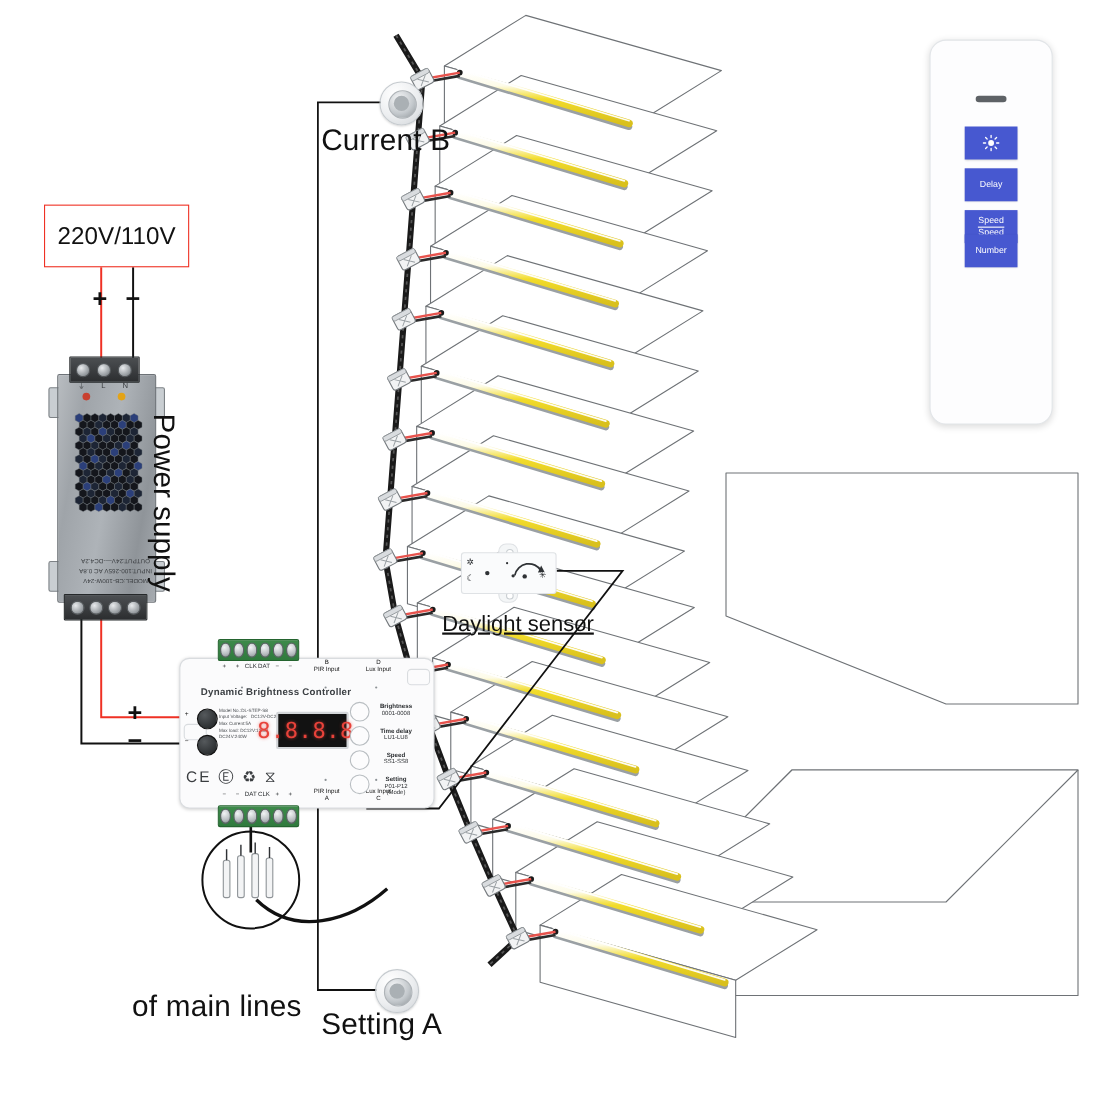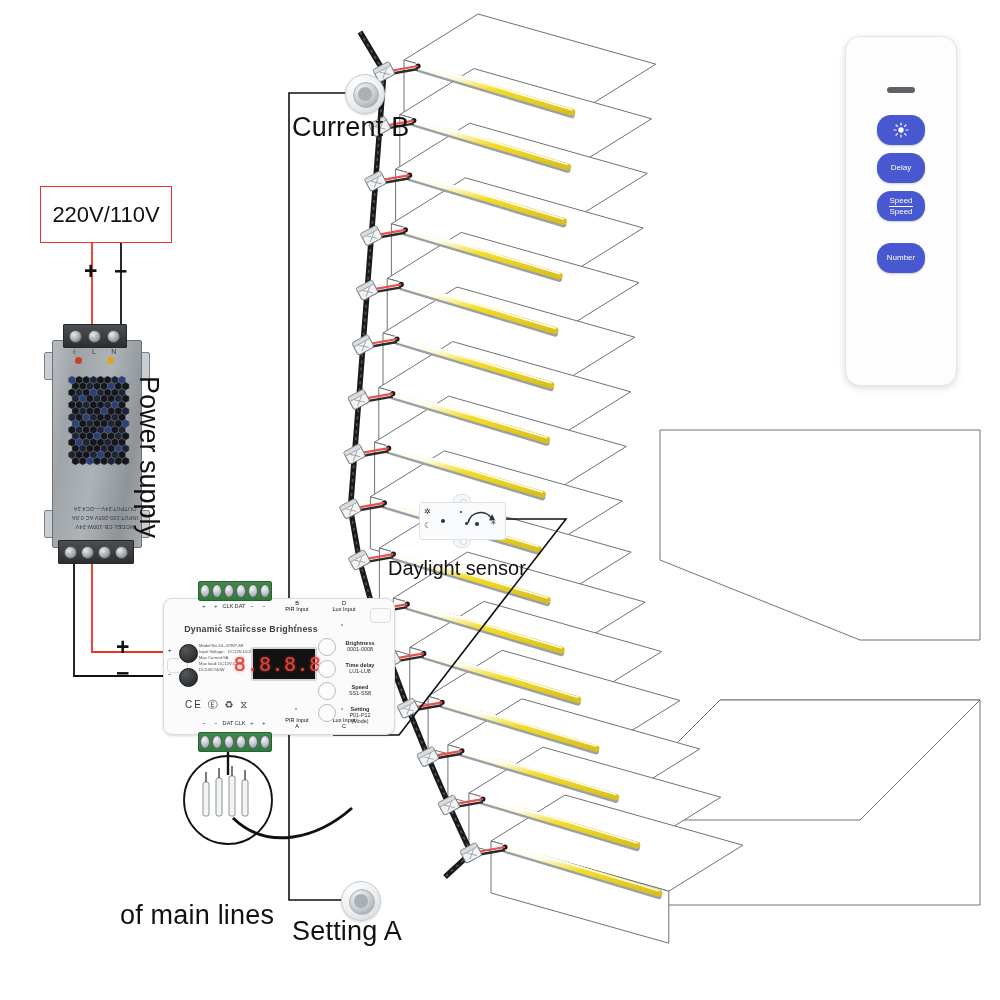--- a/index.html
+++ b/index.html
@@ -48,30 +48,30 @@
              letter-spacing:.5px;text-shadow:0 0 3px rgba(232,66,58,.65);}
   .knob{position:absolute;width:16px;height:16px;border-radius:50%;background:#fcfcfd;
         border:1.2px solid #b9bec2;}
   .btxt{position:absolute;font-size:5.4px;color:#2a2d30;text-align:center;width:42px;}
   .btxt b{display:block;font-size:5.6px;font-weight:700;}
   .ctrl-title{position:absolute;left:18px;top:26px;width:140px;text-align:center;
               font-size:8.8px;font-weight:700;color:#3c4044;letter-spacing:.25px;}
   .pot{position:absolute;width:17px;height:17px;border-radius:50%;
        background:radial-gradient(circle at 35% 30%,#55595c,#1d2022);border:1px solid #111;}
   .spec{position:absolute;left:36px;font-size:4.2px;color:#4a4e52;line-height:1.45;white-space:pre;}
-  .cert{position:absolute;left:22px;top:100px;font-size:10px;color:#3a3d40;letter-spacing:2px;}
+  .cert{position:absolute;left:6px;top:100px;font-size:14px;color:#3a3d40;letter-spacing:2px;}
   .dot{position:absolute;width:2px;height:2px;border-radius:50%;background:#8d9296;}
 
   
   #remote{position:absolute;left:845px;top:36px;width:110px;height:348px;
           background:#fdfdfe;border:1px solid #e2e5e8;border-radius:15px;
           box-shadow:0 2px 7px rgba(0,0,0,.14);}
   .rled{position:absolute;left:41px;top:50px;width:28px;height:6px;border-radius:3px;
         background:#5e6266;}
-  .rbtn{position:absolute;left:31px;width:48px;height:30px;border-radius:14px;
+  .rbtn{position:absolute;left:31px;width:48px;height:30px;border-radius:0;
         background:#4758d0;display:flex;align-items:center;justify-content:center;
         color:#fff;font-size:8px;text-align:center;line-height:1.15;
         box-shadow:0 1px 2px rgba(0,0,0,.2);}
   .rbtn .two{display:block;}
   .rbtn .two span{display:block;}
   .rbtn .two .tp{border-bottom:1px solid #fff;padding-bottom:.5px;}
 
   
   #daylight{position:absolute;left:411px;top:494px;width:101px;height:52px;}
   .dl-body{position:absolute;left:8px;top:8px;width:85px;height:36px;background:#fafbfc;
@@ -644,21 +644,21 @@
       <div>C</div>
     </div>
 
     <div class="dot" style="left:56px;top:26px;"></div>
     <div class="dot" style="left:80px;top:26px;"></div>
     <div class="dot" style="left:132px;top:26px;"></div>
     <div class="dot" style="left:178px;top:26px;"></div>
     <div class="dot" style="left:132px;top:110px;"></div>
     <div class="dot" style="left:178px;top:110px;"></div>
 
-    <div class="ctrl-title">Dynamic Staircsse Brightness</div>
+    <div class="ctrl-title">Dynamic Brightness Controller</div>
 
     <div class="pot" style="left:16px;top:46px;"></div>
     <div class="pot" style="left:16px;top:70px;"></div>
     <div style="position:absolute;left:5px;top:49px;font-size:6px;">+</div>
     <div style="position:absolute;left:5px;top:73px;font-size:6px;">−</div>
     <div class="spec" id="spec" style="top:45px;"><div>Model No.:DL-STEP-S8</div><div>Input Voltage:   DC12V-DC24V</div><div>Max Current:5A</div><div>Max load: DC12V:120W</div><div>DC24V:240W</div></div>
 
     <div class="cert">CE Ⓔ ♻ ⧖</div>
 
     <div class="disp">
@@ -689,21 +689,21 @@
     </div>
     <div class="rbtn" style="top:116px;">
       <span>Delay</span>
     </div>
     <div class="rbtn" style="top:154px;">
       <span class="two">
         <span class="tp">Speed</span>
         <span>Speed</span>
       </span>
     </div>
-    <div class="rbtn" style="top:206px;">
+    <div class="rbtn" style="top:176px;">
       <span>Number</span>
     </div>
   </div>
 
   <div id="daylight">
     <div class="dl-tab" style="left:42px;top:0;"></div>
     <div class="dl-tab" style="left:42px;top:39px;"></div>
     <div class="dl-body">
       <span class="dl-i" style="left:4px;top:4px;">✲</span>
       <span class="dl-i" style="left:4px;top:18px;">☾</span>
@@ -721,18 +721,18 @@
 
   <div class="pir" style="left:345px;top:74px;">
     <i style="left:12px;top:12px;width:14px;height:14px;"></i>
   </div>
   <div class="pir" style="left:341px;top:881px;">
     <i style="left:12px;top:12px;width:14px;height:14px;"></i>
   </div>
 
   <div class="lbl lbl-big" style="left:292px;top:112px;">Current B</div>
   <div class="lbl lbl-big" style="left:292px;top:916px;">Setting A</div>
-  <div class="lbl lbl-mid" style="left:388px;top:557px;">Daylight sensor</div>
+  <div class="lbl lbl-mid" style="left:402px;top:557px;text-decoration:underline;">Daylight sensor</div>
   <div class="lbl lbl-big" style="left:120px;top:840px;">
     <div>of main lines</div>
   </div>
 
 </div>
 
 </body></html>

